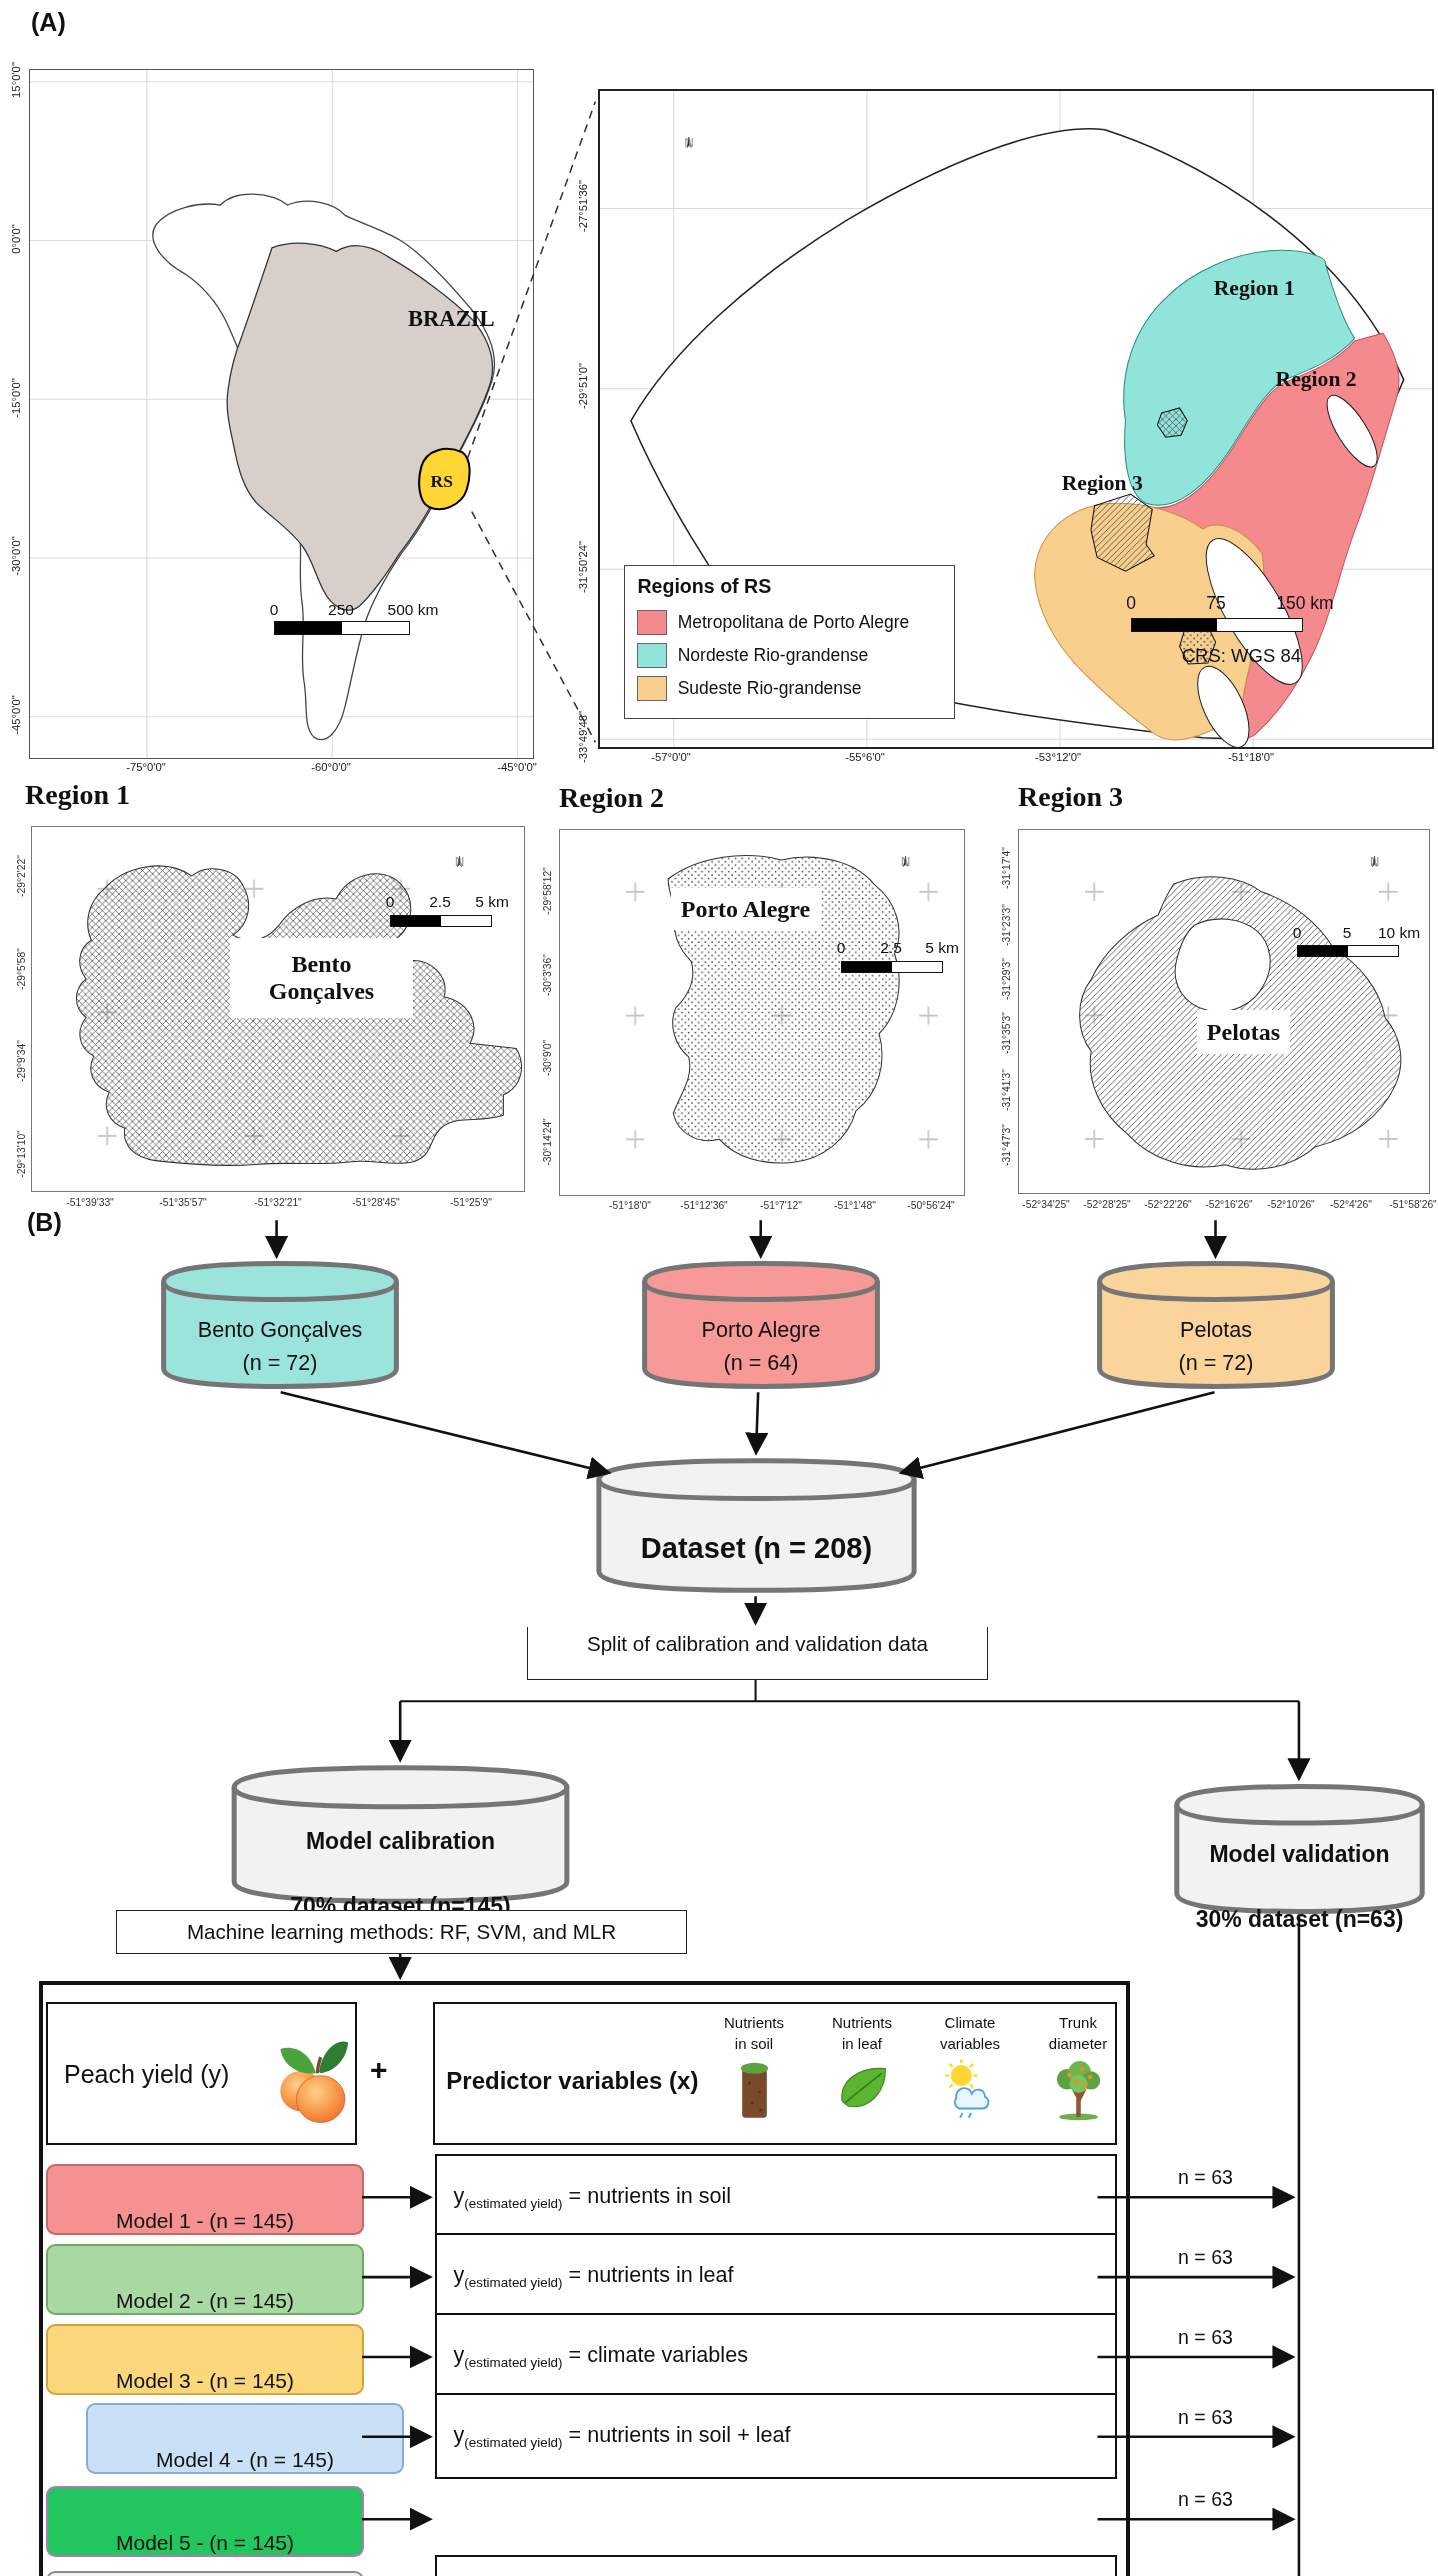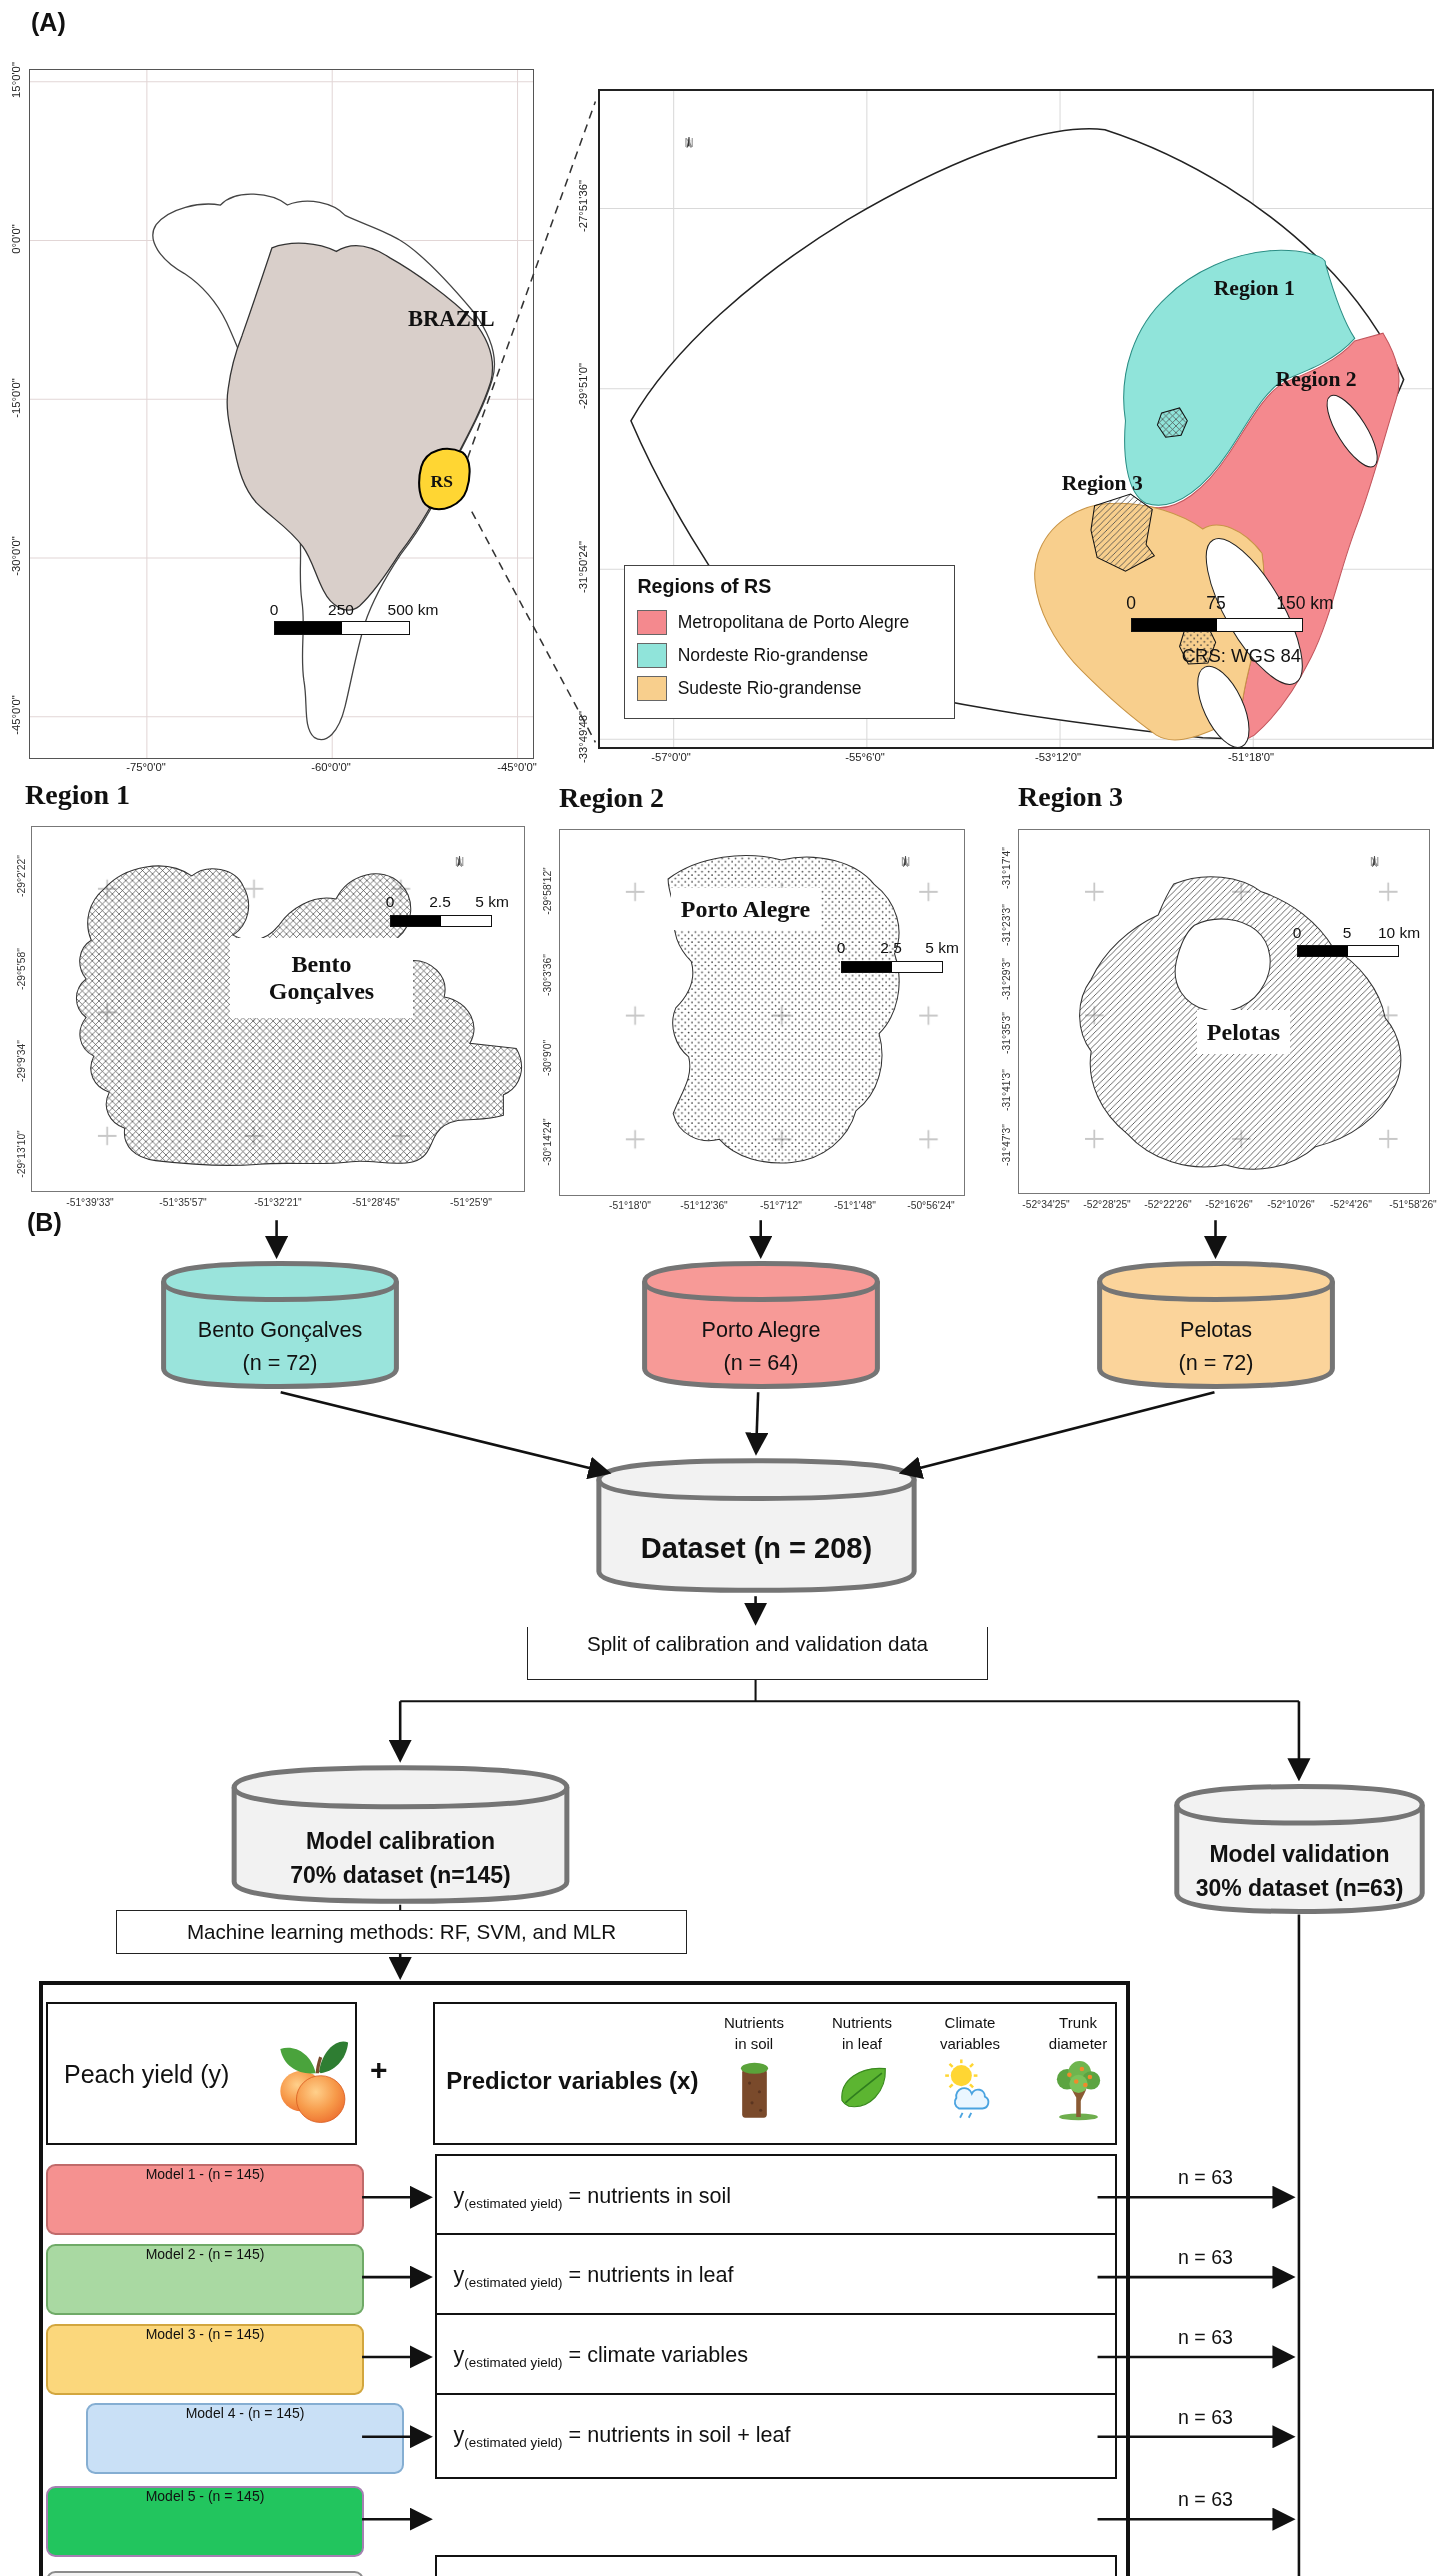--- a/index.html
+++ b/index.html
@@ -32,32 +32,32 @@
   .legend-swatch{width:28px;height:23px;border:1px solid #666;margin-right:10.3px;flex:0 0 auto;}
   .legend-row span{font-size:17.5px;}
   
   .cyl{position:absolute;}
   .cyl svg{position:absolute;left:0;top:0;width:100%;height:100%;overflow:visible;}
   .cyl path{stroke:#757575;stroke-width:5;vector-effect:non-scaling-stroke;}
   .cyl .rim{fill:none;}
   .cyl-text{position:absolute;left:0;right:0;top:34%;bottom:0;display:flex;flex-direction:column;
       align-items:center;justify-content:center;gap:7.2px;text-align:center;}
   .cyl-text div{font-size:21.6px;}
-  .cyl-text.bold div{font-weight:bold;font-size:23px;}
+  .cyl-text.bold div{font-weight:bold;font-size:23px;margin-top:31px;}
   .dataset-text div{font-size:29px;font-weight:bold;}
   
   .bracket-label{position:absolute;background:#fff;border-left:1.5px solid #222;border-right:1.5px solid #222;
       border-bottom:1.5px solid #222;text-align:center;font-size:20.6px;padding-top:5.2px;z-index:9;}
   .ml-label{position:absolute;background:#fff;border:1.5px solid #222;text-align:center;font-size:20.6px;
       display:flex;align-items:center;justify-content:center;z-index:9;}
   
   .bigbox{position:absolute;border:4.6px solid #111;}
   .hdr-box{position:absolute;border:2.6px solid #111;background:#fff;}
-  .mrow{position:absolute;border:2.1px solid;border-radius:9.3px;display:flex;align-items:flex-start;
-      justify-content:center;font-size:14px;}
+  .mrow{position:absolute;border:2.1px solid;border-radius:9.3px;display:flex;align-items:flex-end;
+      justify-content:center;font-size:21px;}
   .frow{position:absolute;border:2.6px solid #111;background:#fff;display:flex;flex-direction:column;
       justify-content:center;padding-left:16.5px;font-size:21.6px;}
   .frow sub{font-size:13.4px;}
   .n63{position:absolute;width:155px;text-align:center;font-size:19.6px;}
   .pcol{position:absolute;width:88px;display:flex;flex-direction:column;align-items:center;}
   .pcol .pl{font-size:15px;line-height:1.35;text-align:center;}
   .pcol svg{margin-top:3.1px;}
   #overlay{position:absolute;left:0;top:0;z-index:8;pointer-events:none;}
   #overlay line{stroke:#111;stroke-width:5;}
   #overlay line.dash{stroke-width:3;stroke-dasharray:16 12;stroke:#333;}

